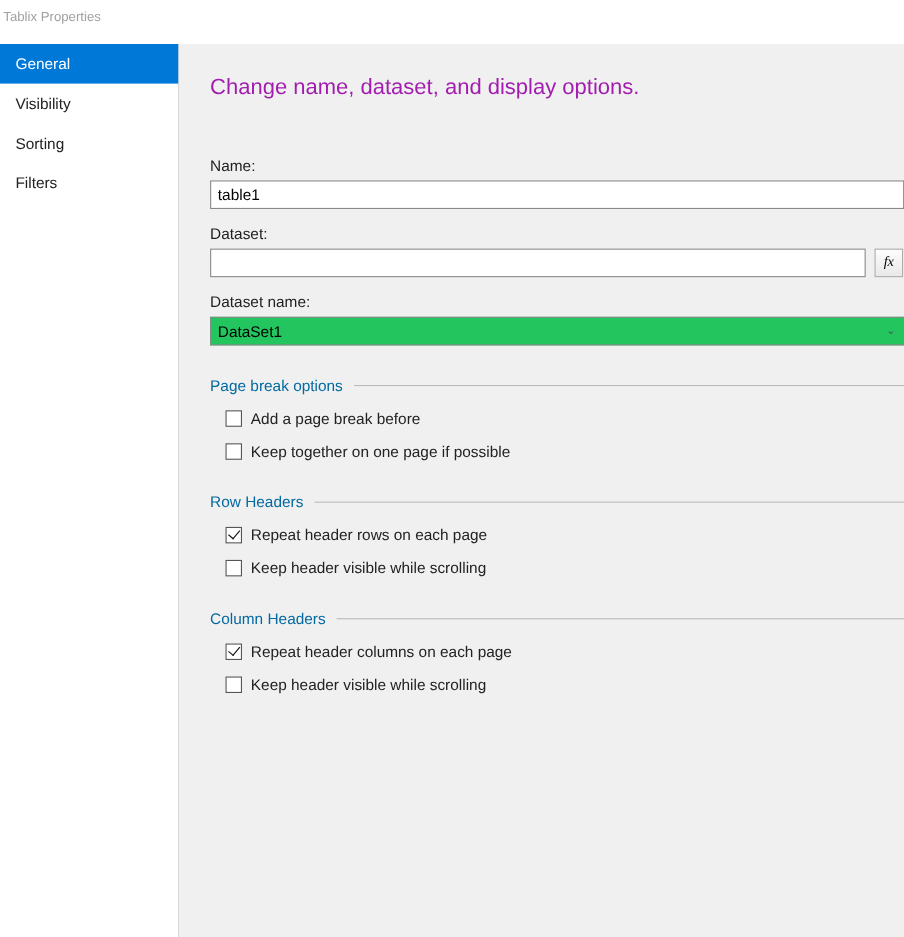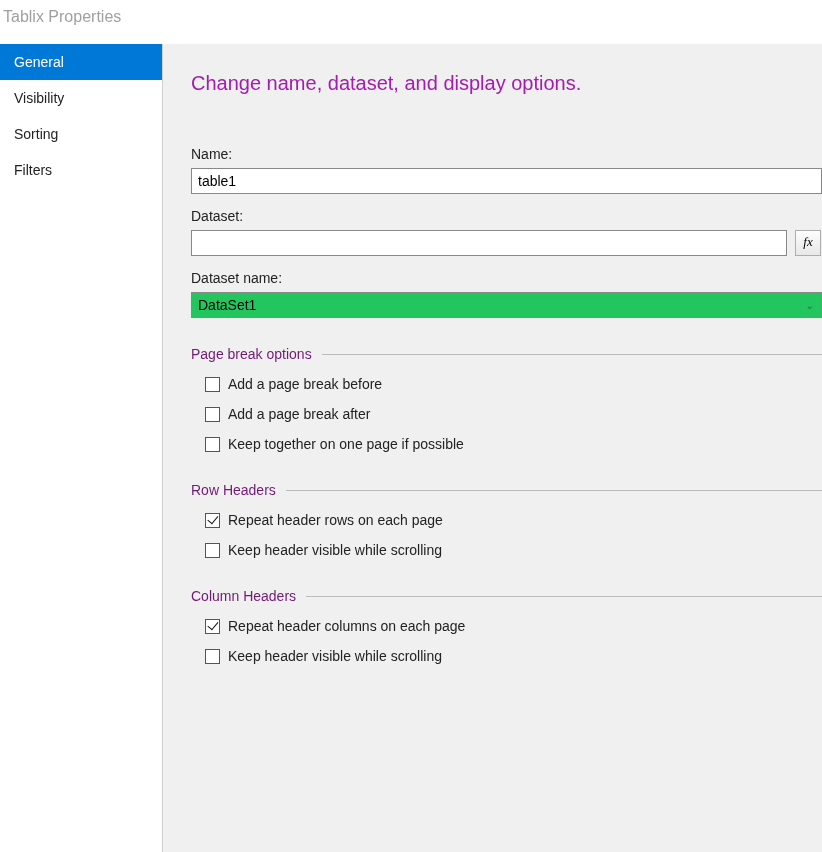--- a/index.html
+++ b/index.html
@@ -11,21 +11,21 @@
       font-family: "Segoe UI", Tahoma, sans-serif;
       font-size: 13px;
       color: #333;
       background: #fff;
       width: 822px;
       height: 852px;
       overflow: hidden;
     }
     .window-title {
       color: #a0a0a0;
-      font-size: 16px;
+      font-size: 12px;
       padding: 8px 3px 18px;
     }
     .layout {
       display: flex;
       height: calc(100% - 40px);
     }
     .sidebar {
       width: 163px;
       border-right: 1px solid #d0d0d0;
       background: #fff;
@@ -119,21 +119,21 @@
     .group {
       margin-bottom: 30px;
     }
     .group-header {
       display: flex;
       align-items: center;
       margin-bottom: 14px;
     }
     .group-title {
       font-size: 14px;
-      color: #701a75;
+      color: #0369a1;
       white-space: nowrap;
     }
     .group-line {
       flex: 1;
       height: 1px;
       background: #bbb;
       margin-left: 10px;
     }
     .checkbox-row {
       display: flex;
@@ -210,24 +210,20 @@
       <div class="group-header">
         <span class="group-title">Page break options</span>
         <span class="group-line"></span>
       </div>
       <label class="checkbox-row">
         <span class="checkbox"></span>
         <span>Add a page break before</span>
       </label>
       <label class="checkbox-row">
         <span class="checkbox"></span>
-        <span>Add a page break after</span>
-      </label>
-      <label class="checkbox-row">
-        <span class="checkbox"></span>
         <span>Keep together on one page if possible</span>
       </label>
     </div>
 
     <div class="group">
       <div class="group-header">
         <span class="group-title">Row Headers</span>
         <span class="group-line"></span>
       </div>
       <label class="checkbox-row">

